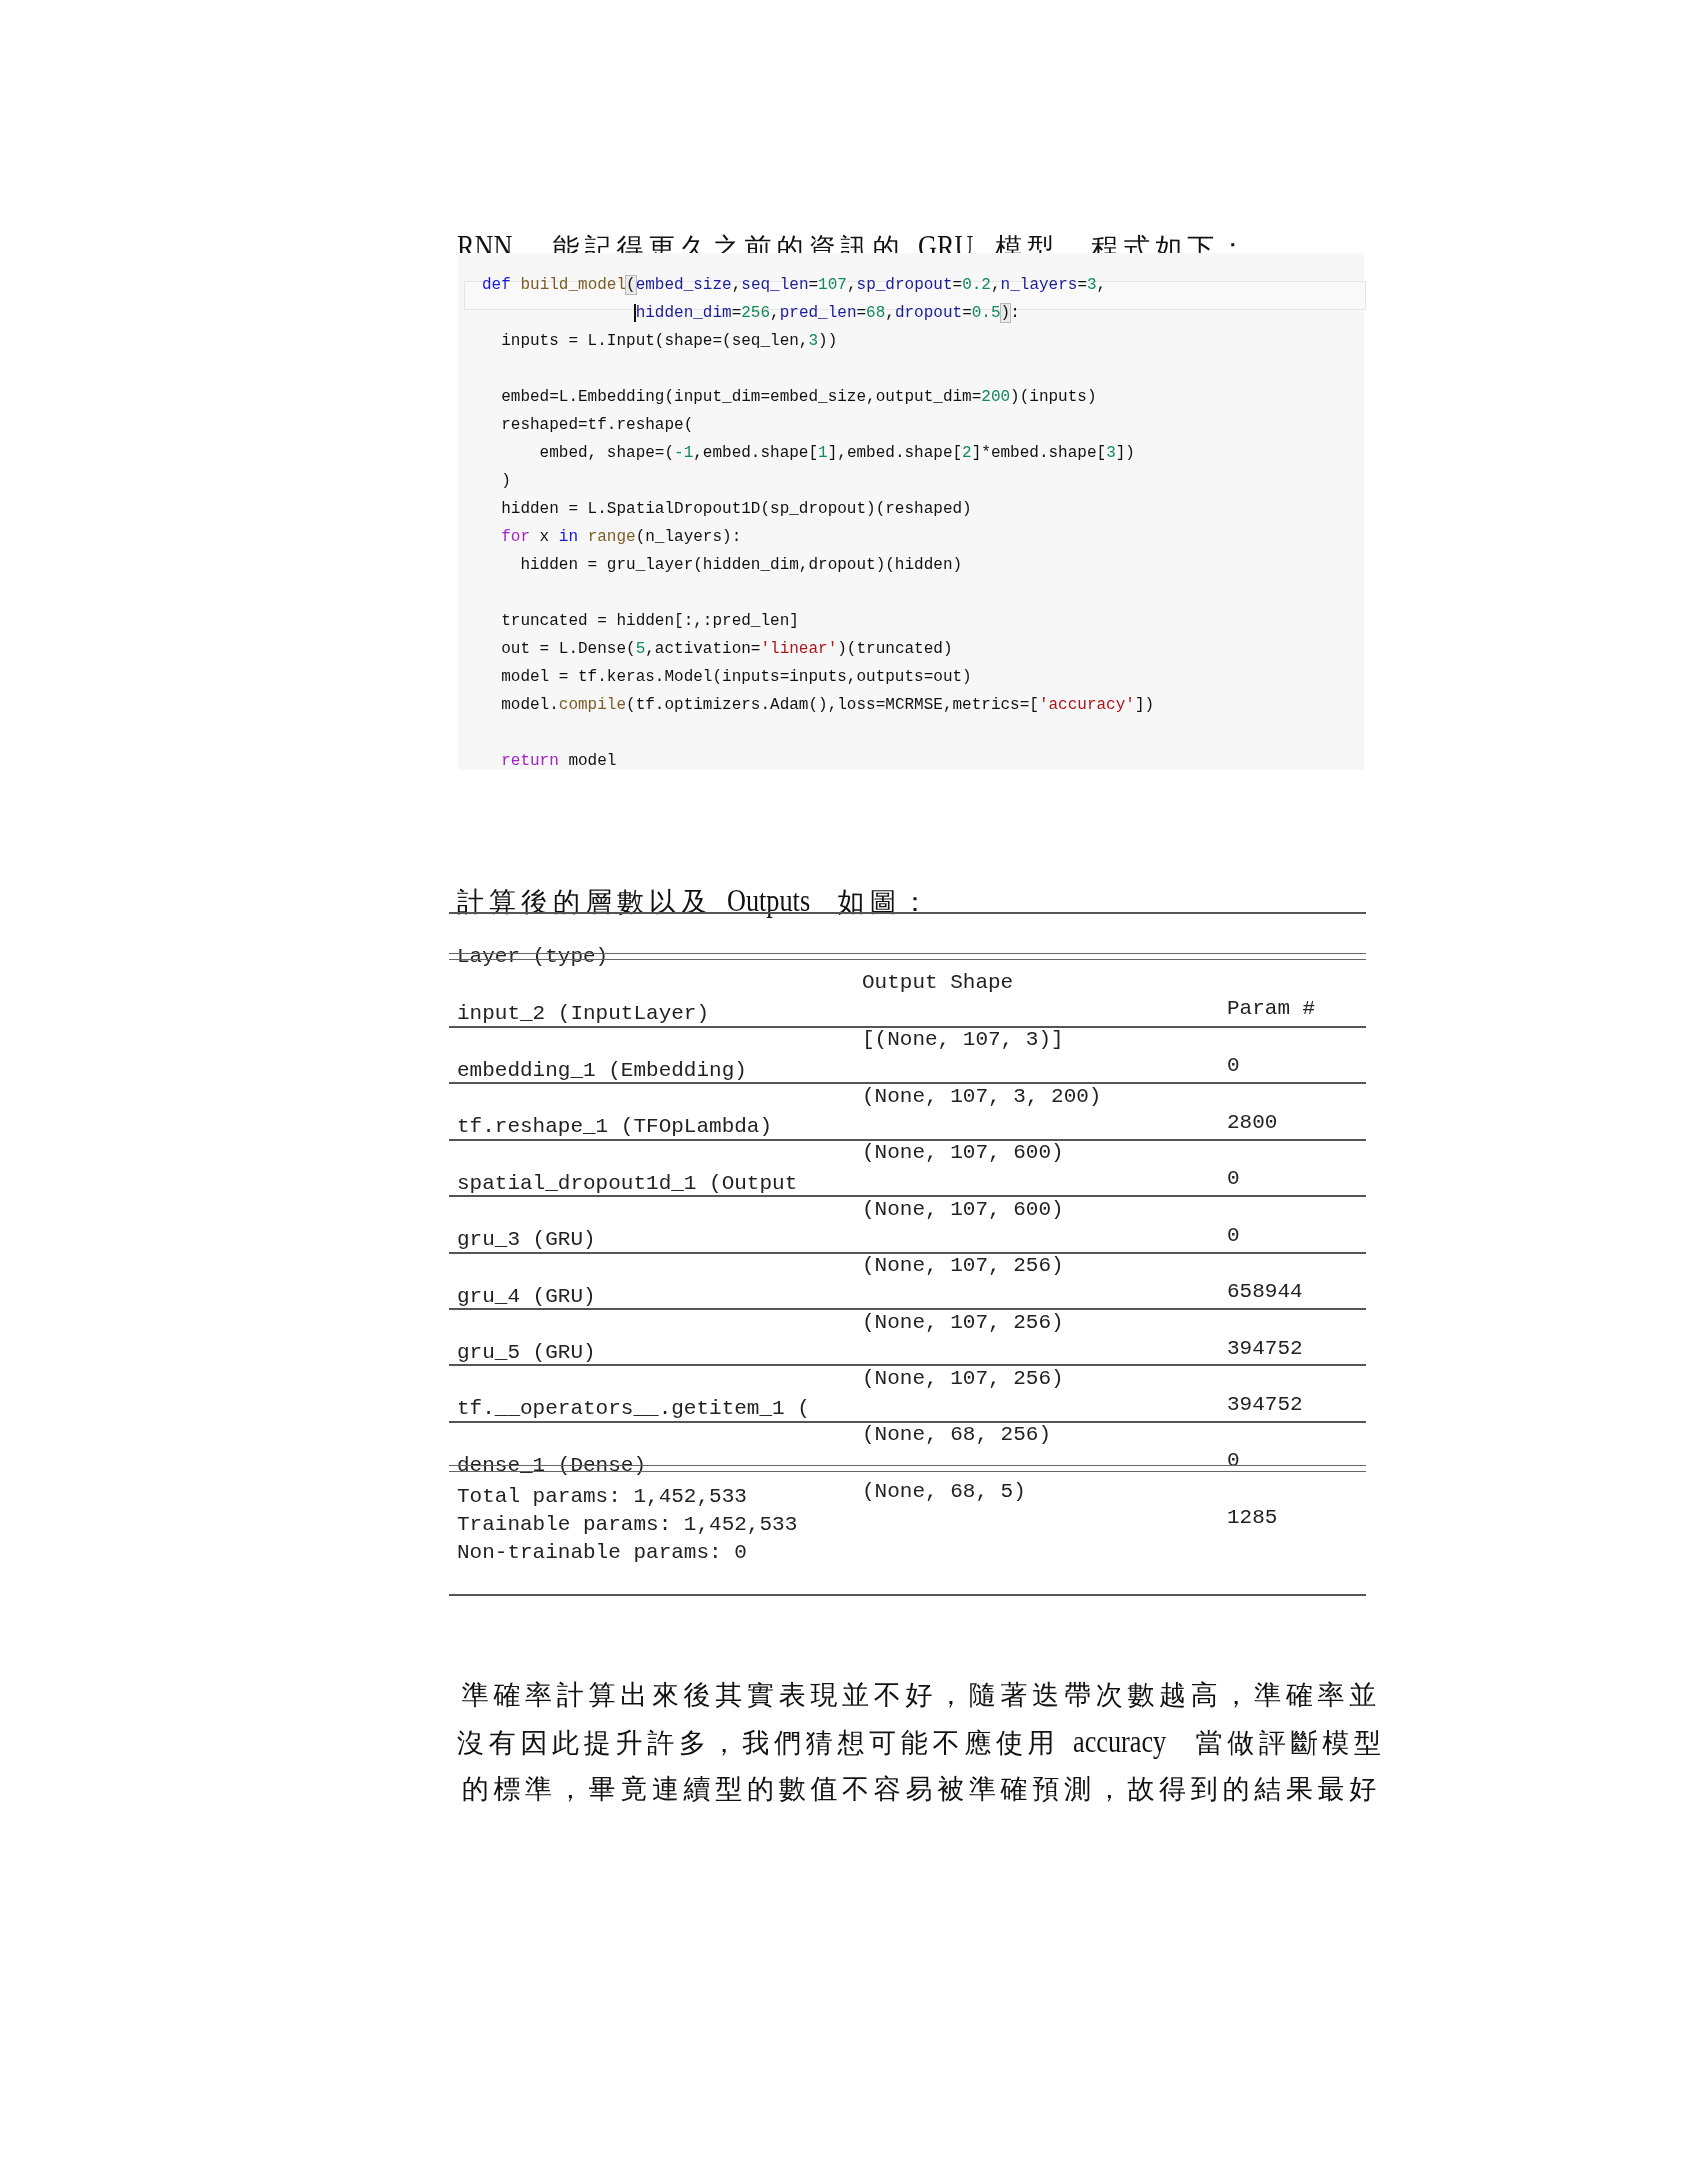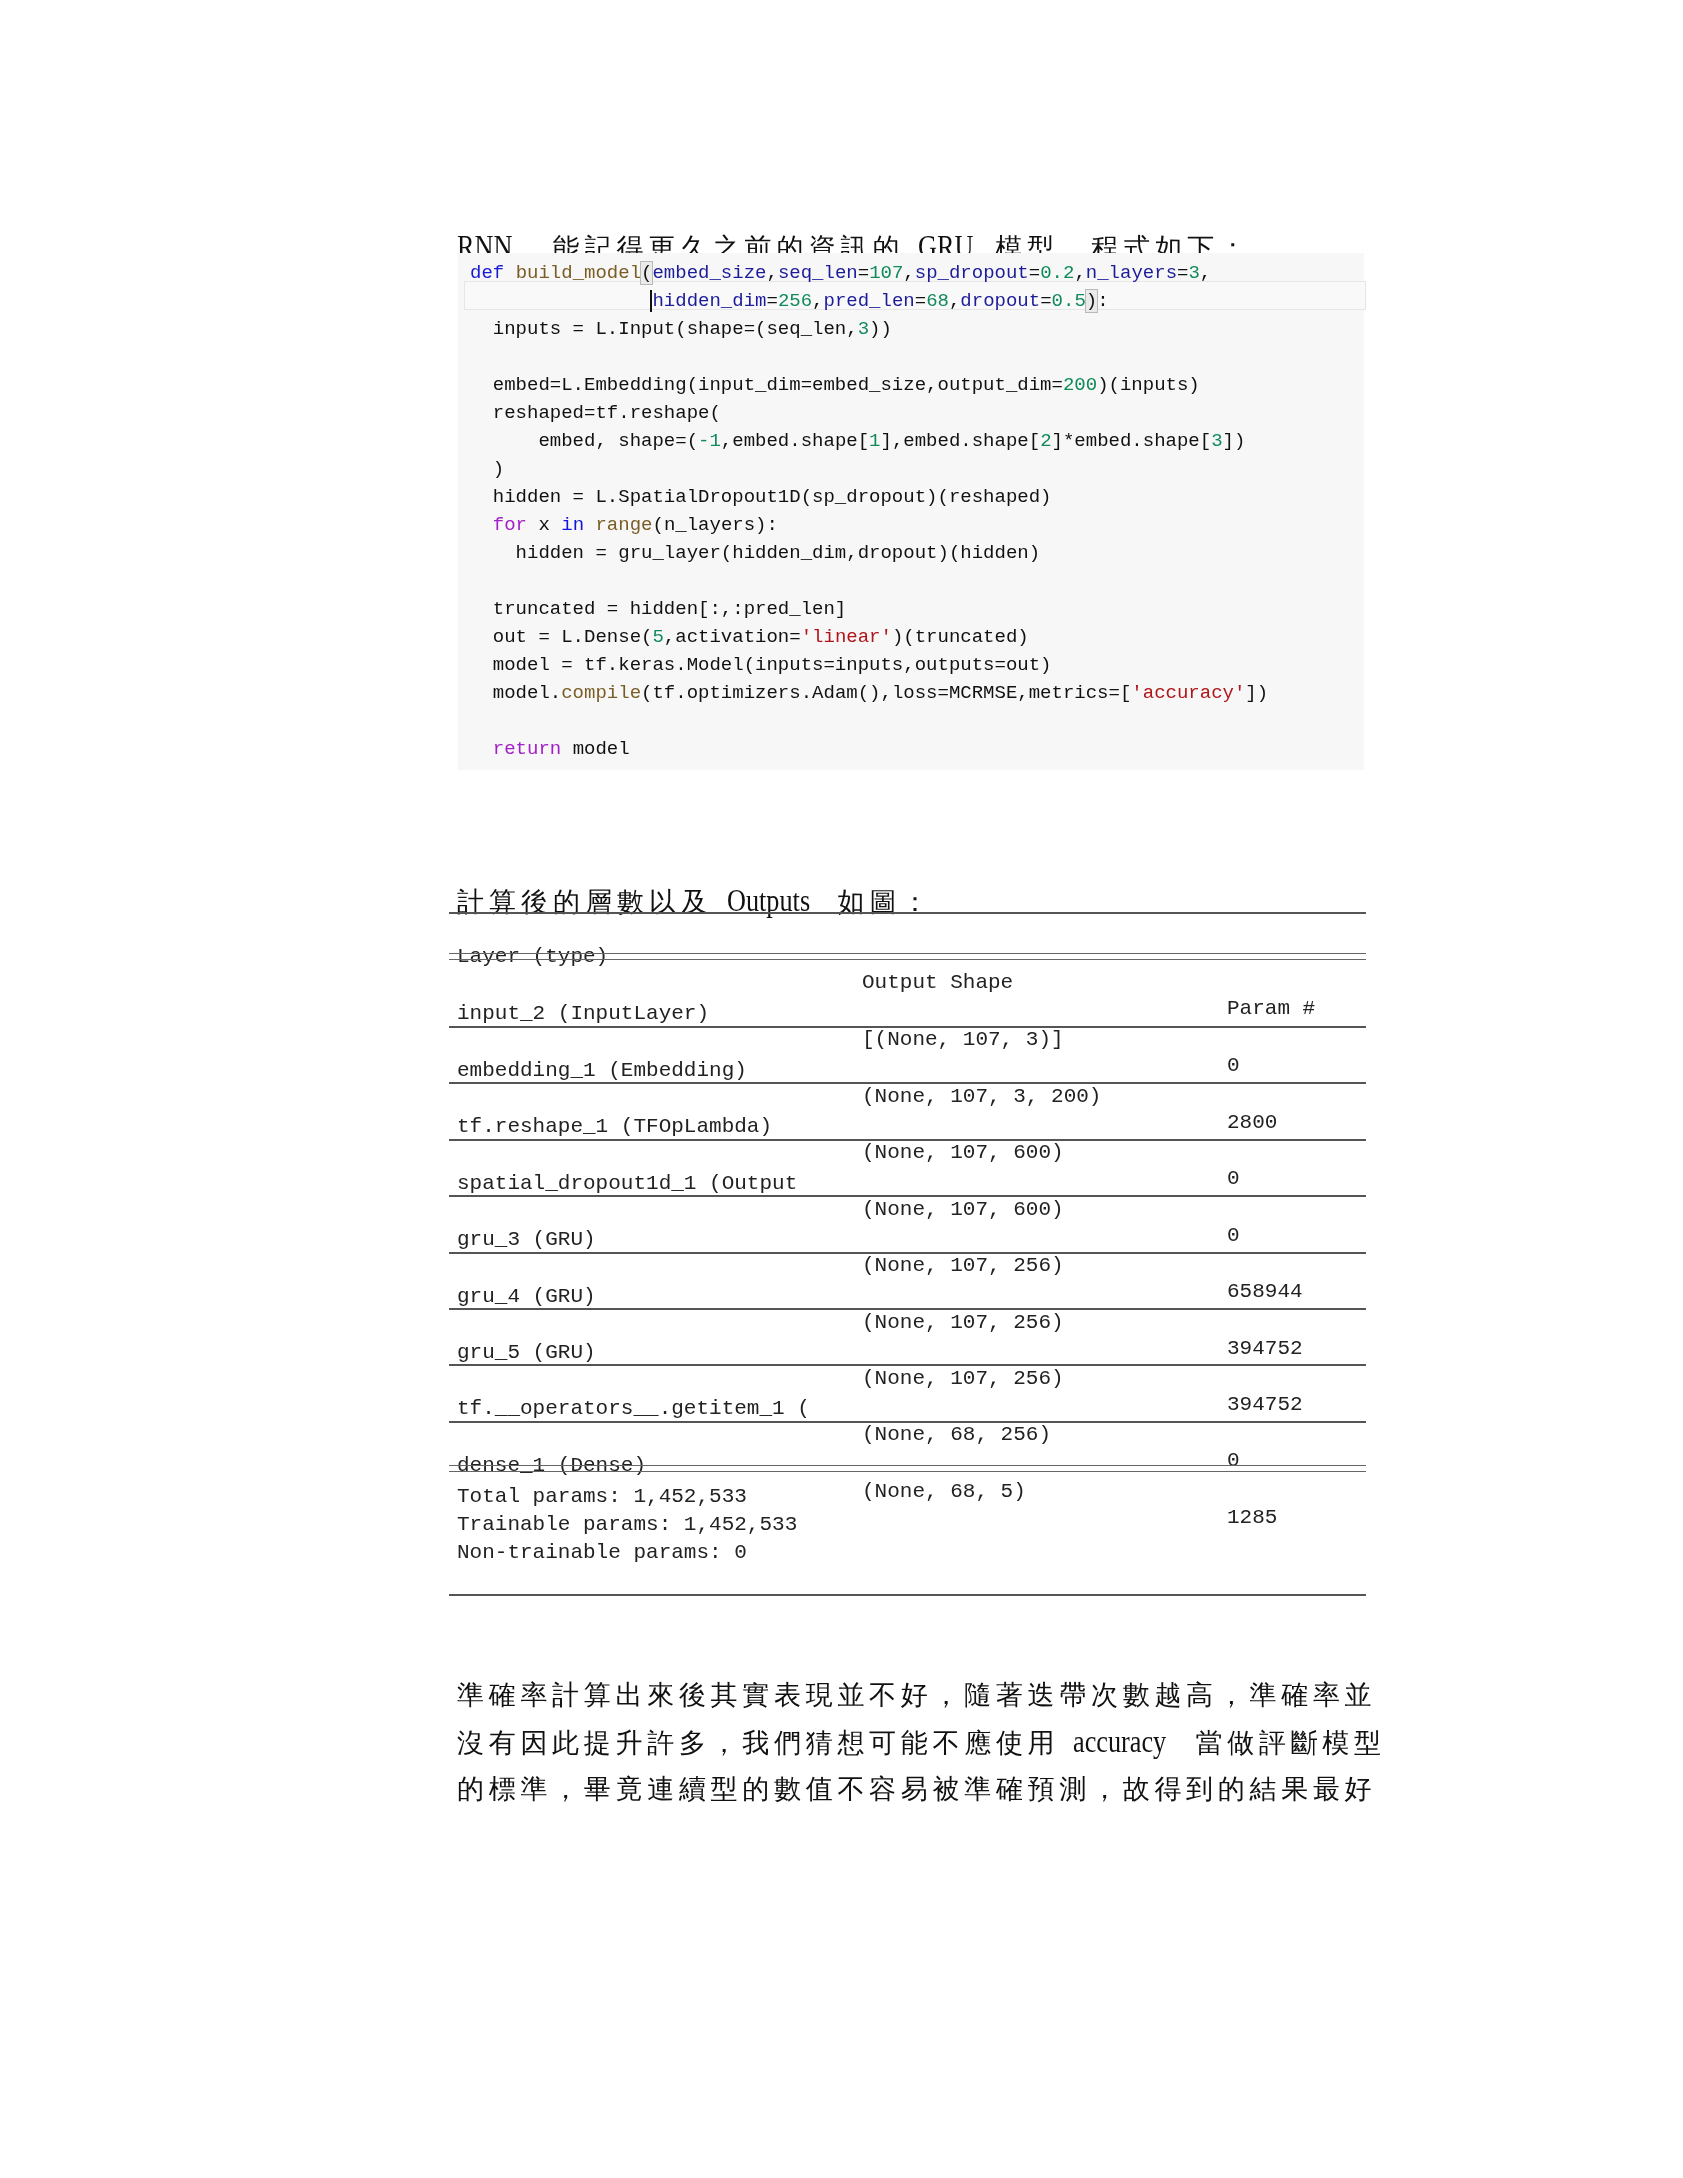--- a/index.html
+++ b/index.html
@@ -2,26 +2,26 @@
 <html><head>
 <meta charset="utf-8">
 <style>
   html, body { margin:0; padding:0; background:#ffffff; }
   body { width:1683px; height:2178px; position:relative; overflow:hidden; font-family:"DejaVu Serif", serif; color:#111; }
   .cjk { position:absolute; left:457px; font-family:"DejaVu Serif","Liberation Serif", serif; font-size:27px; letter-spacing:5px; white-space:nowrap; line-height:1;margin-top:36px; }
   .cjk .latin { font-family:"Liberation Serif", serif; font-size:32px; letter-spacing:0; transform:scaleX(0.82); display:inline-block; transform-origin:left center; margin-right:-4px; }
   #title { top:194px; }
   #heading2 { top:848px; }
   #para { top:1636px; line-height:46px; letter-spacing:4.7px; }
-  #para .pline { display:block; white-space:nowrap; }
+  #para .pline { display:block; white-space:nowrap;text-align:center; }
 
   
   #code { position:absolute; left:458px; top:253px; width:906px; height:517px; background:#f7f7f7; }
   #code .hl-line { position:absolute; left:6px; top:28px; width:900px; height:27px; border:1px solid #e6e6e6; background:#f9f9f9; }
-  #code pre { position:absolute; left:8px; top:2px; margin:4px; font-family:"Liberation Mono", monospace; font-size:19px; line-height:28px; color:#111; white-space:pre; }
+  #code pre { position:absolute; left:8px; top:2px; margin:16px; font-family:"Liberation Mono", monospace; font-size:16px; line-height:28px; color:#111; white-space:pre; }
   .kw-def { color:#1a1ad6; }
   .fn { color:#7a5d24; }
   .pn { color:#1c1c9a; }
   .num { color:#118a5a; }
   .str { color:#b0151a; }
   .kw-ctrl { color:#a320c8; }
   .kw-in { color:#1414e0; }
   .bracket { outline:1px solid #b9b9b9; background:#eaeaea; }
   .cursor { border-left:2px solid #111; margin-left:-2px; }
 

